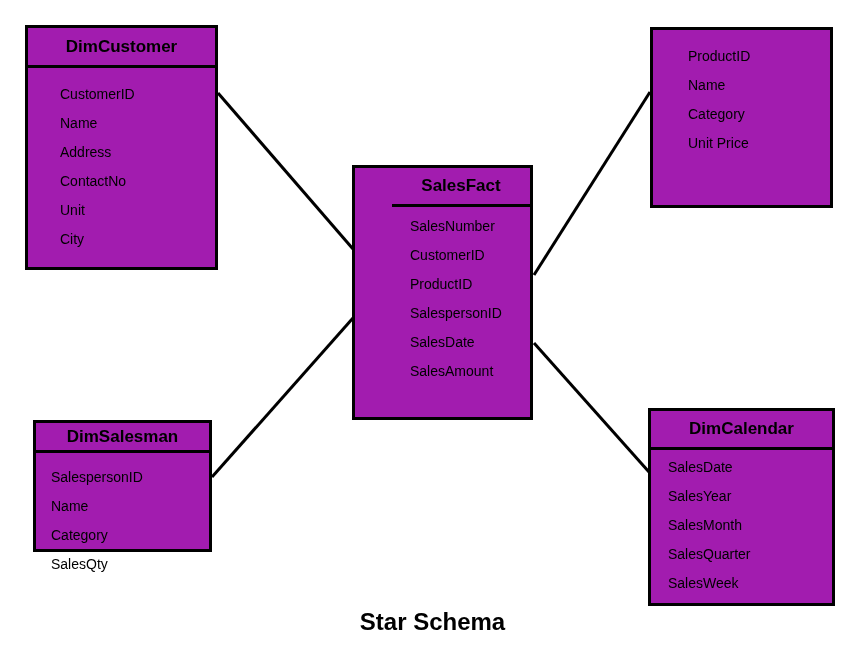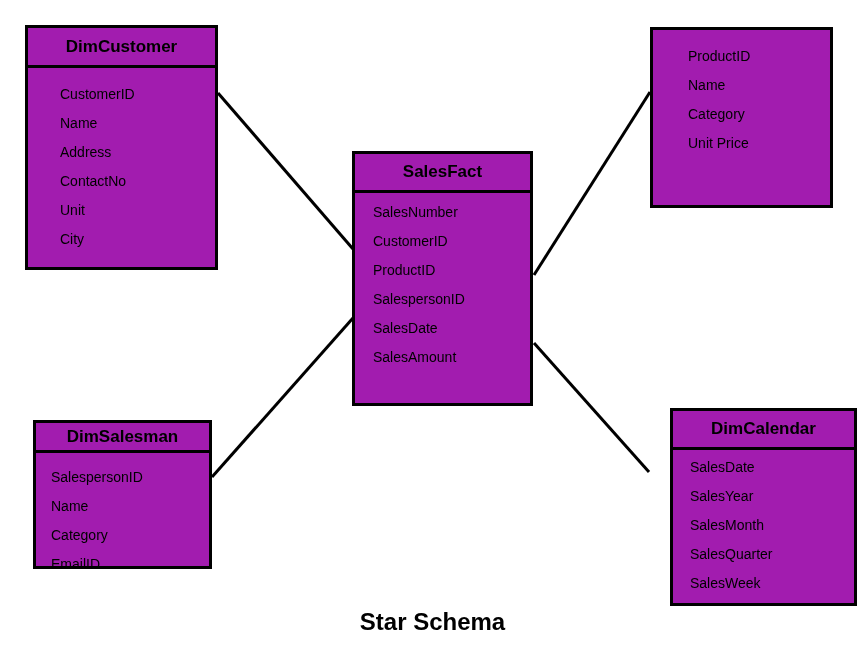--- a/index.html
+++ b/index.html
@@ -77,43 +77,43 @@
 
   <div class="entity-table" style="left:650px; top:27px; width:183px; height:181px;">
     <div class="entity-body" style="padding:12px 0 0 35px;">
       <div class="field-row">ProductID</div>
       <div class="field-row">Name</div>
       <div class="field-row">Category</div>
       <div class="field-row">Unit Price</div>
     </div>
   </div>
 
-  <div class="entity-table" style="left:352px; top:151px; width:181px; height:255px;">
+  <div class="entity-table" style="left:352px; top:165px; width:181px; height:255px;padding-left:37px;">
     <div class="entity-header" style="height:39px;">SalesFact</div>
     <div class="entity-body" style="padding:5px 0 0 18px;">
       <div class="field-row">SalesNumber</div>
       <div class="field-row">CustomerID</div>
       <div class="field-row">ProductID</div>
       <div class="field-row">SalespersonID</div>
       <div class="field-row">SalesDate</div>
       <div class="field-row">SalesAmount</div>
     </div>
   </div>
 
-  <div class="entity-table" style="left:33px; top:420px; width:179px; height:149px;">
+  <div class="entity-table" style="left:33px; top:420px; width:179px; height:132px;">
     <div class="entity-header" style="height:30px;">DimSalesman</div>
     <div class="entity-body" style="padding:10px 0 0 15px;">
       <div class="field-row">SalespersonID</div>
       <div class="field-row">Name</div>
       <div class="field-row">Category</div>
-      <div class="field-row">EmailID</div>
+      <div class="field-row">SalesQty</div>
     </div>
   </div>
 
-  <div class="entity-table" style="left:648px; top:408px; width:187px; height:198px;margin-left:22px;">
+  <div class="entity-table" style="left:648px; top:408px; width:187px; height:198px;">
     <div class="entity-header" style="height:39px;">DimCalendar</div>
     <div class="entity-body" style="padding:3px 0 0 17px;">
       <div class="field-row">SalesDate</div>
       <div class="field-row">SalesYear</div>
       <div class="field-row">SalesMonth</div>
       <div class="field-row">SalesQuarter</div>
       <div class="field-row">SalesWeek</div>
     </div>
   </div>
 

